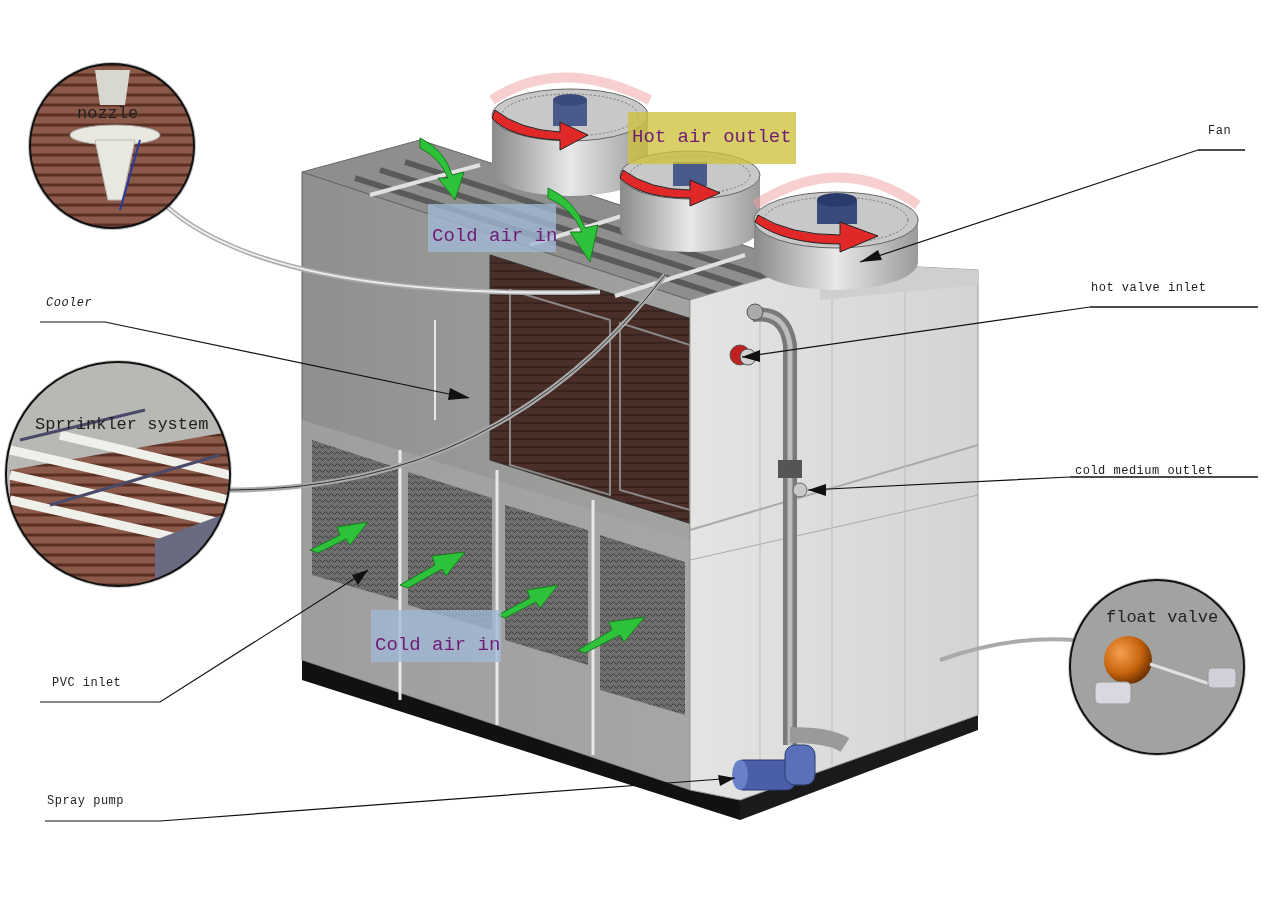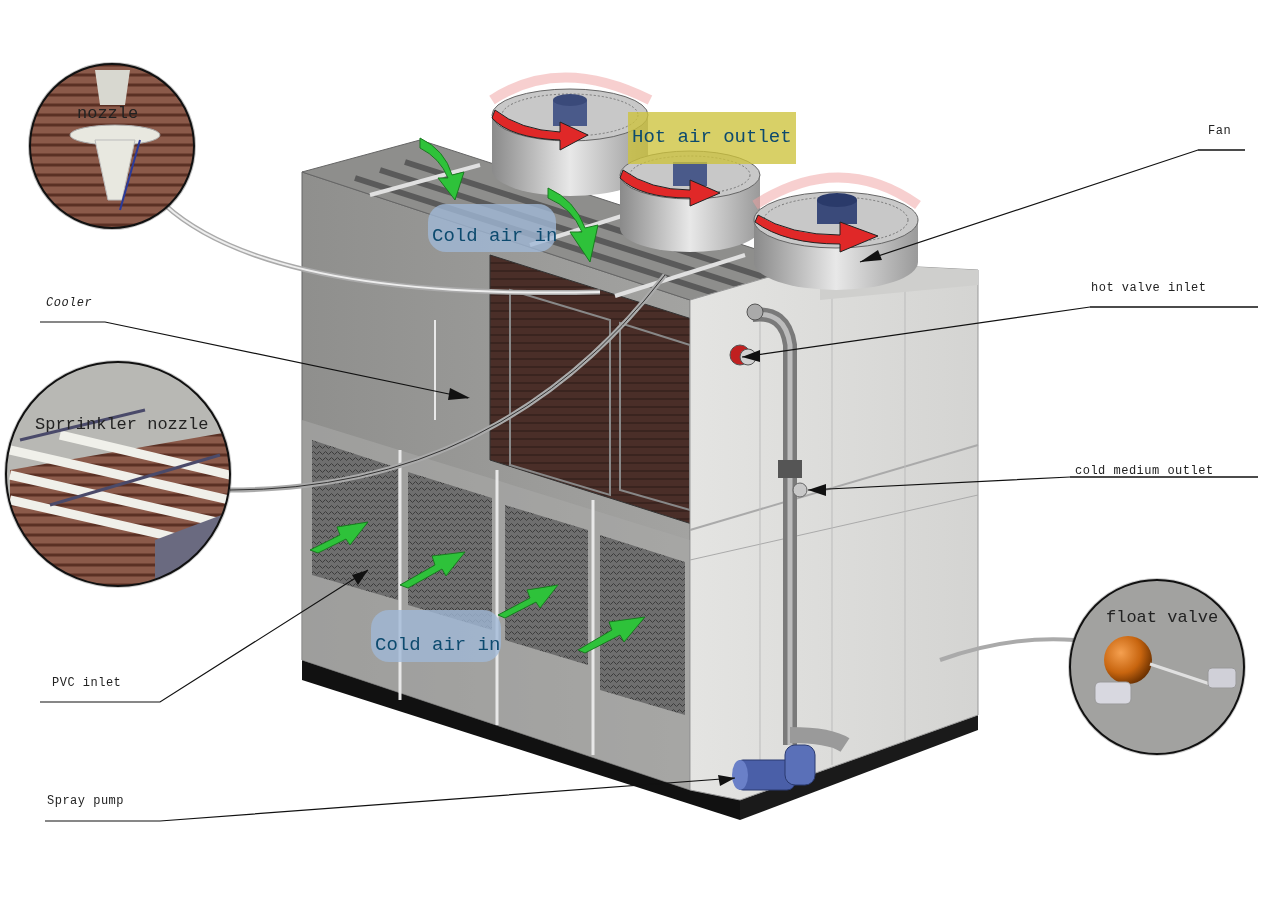--- a/index.html
+++ b/index.html
@@ -2,22 +2,22 @@
 <html><head>
 <meta charset="utf-8">
 <style>
   html, body { margin: 0; padding: 0; background: #ffffff; }
   body { width: 1280px; height: 905px; position: relative; overflow: hidden;
          font-family: "DejaVu Serif", "Liberation Serif", serif; }
   #stage { position: absolute; left: 0; top: 0; width: 1251px; height: 905px; }
   .label { position: absolute; font-family: "Liberation Mono", "DejaVu Sans Mono", monospace;
            font-size: 12px; color: #222; white-space: nowrap; letter-spacing: 0.5px; }
   .overlay-label { position: absolute; font-family: "Liberation Mono", "DejaVu Sans Mono", monospace;
-           font-size: 19px; color: #0c4a6e; white-space: nowrap; padding: 2px 4px; }
-  .cold-box { background: rgba(160,185,215,0.78); border-radius: 18px; }
+           font-size: 19px; color: #701a75; white-space: nowrap; padding: 2px 4px; }
+  .cold-box { background: rgba(160,185,215,0.78); }
   .hot-box { background: rgba(205,195,60,0.78); }
   .circle-label { position: absolute; font-family: "Liberation Mono", "DejaVu Sans Mono", monospace;
            font-size: 17px; color: #222; white-space: nowrap; }
 </style>
 </head>
 <body>
 
 <div id="stage">
   <svg width="1280" height="905" viewBox="0 0 1280 905" xmlns="http://www.w3.org/2000/svg">
     <defs>
@@ -236,21 +236,21 @@
 
     <g stroke="#111" stroke-width="1.2">
       <line x1="1198" y1="150" x2="1245" y2="150"></line>
       <line x1="1090" y1="307" x2="1258" y2="307"></line>
       <line x1="1070" y1="477" x2="1258" y2="477"></line>
     </g>
   </svg>
 
   
   <span class="circle-label" style="left:77px; top:104px;">nozzle</span>
-  <span class="circle-label" style="left:35px; top:415px;">Sprrinkler nozzle</span>
+  <span class="circle-label" style="left:35px; top:415px;">Sprrinkler system</span>
   <span class="label" style="left:46px; top:296px;font-style:italic;">Cooler</span>
   <span class="label" style="left:52px; top:676px;">PVC inlet</span>
   <span class="label" style="left:47px; top:794px;">Spray pump</span>
   <span class="label" style="left:1208px; top:124px;">Fan</span>
   <span class="label" style="left:1091px; top:281px;">hot valve inlet</span>
   <span class="label" style="left:1075px; top:451px;margin-top:13px;">cold medium outlet</span>
   <span class="circle-label" style="left:1106px; top:608px;">float valve</span>
 
   
   <span class="overlay-label hot-box" style="left:628px; top:112px; width:160px; height:48px; line-height:46px;">Hot air outlet</span>

